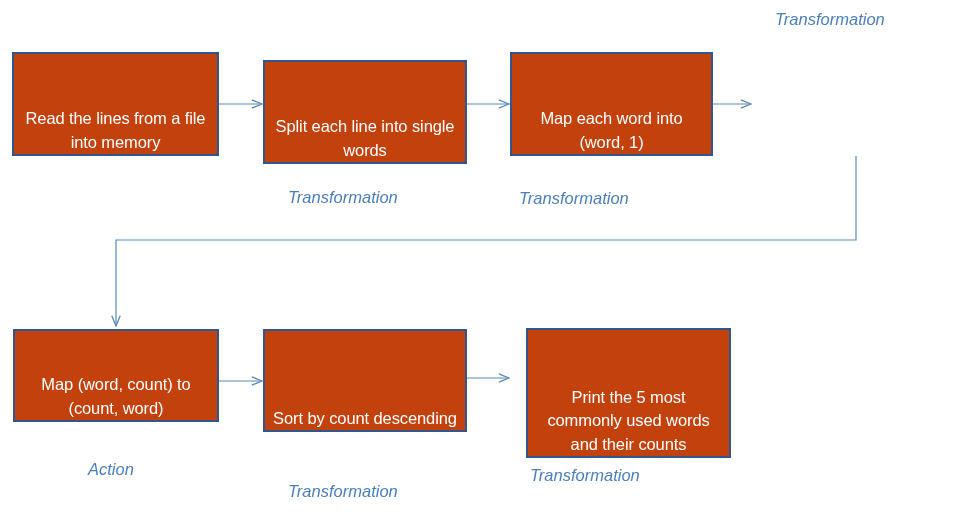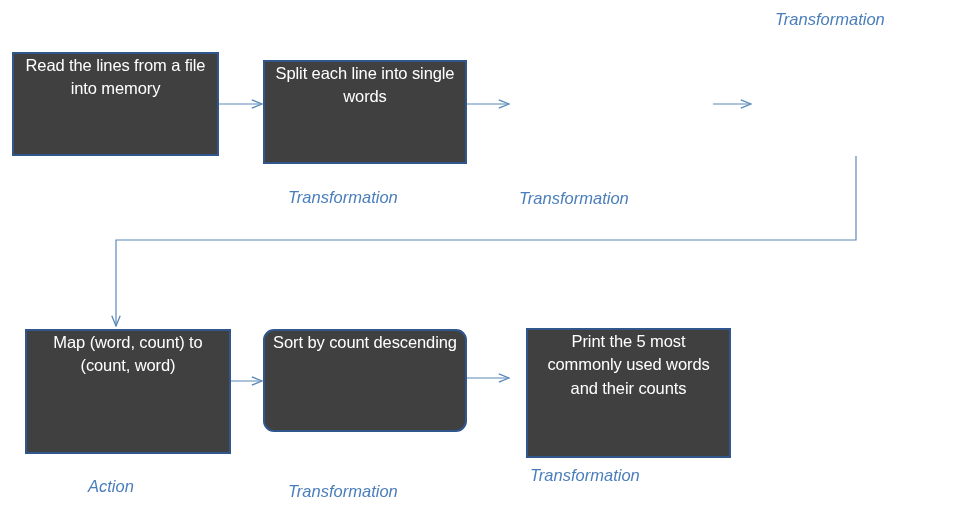--- a/index.html
+++ b/index.html
@@ -22,25 +22,25 @@
     position: absolute;
     left: 0;
     top: 0;
     width: 969px;
     height: 512px;
     pointer-events: none;
   }
   .node {
     position: absolute;
     box-sizing: border-box;
-    background: #404040;
+    background: #c2410c;
     border: 2px solid #31568C;
     color: #FFFFFF;
     display: flex;
-    align-items: flex-start;
+    align-items: flex-end;
     justify-content: center;
     text-align: center;
     font-family: "Liberation Sans", sans-serif;
     font-size: 16.5px;
     line-height: 1.42;
     letter-spacing: -0.1px;
     padding: 0 7px;
     z-index: 2;
   }
   .node span {
@@ -87,39 +87,42 @@
   </svg>
 
   <div class="node" style="left:12px; top:52px; width:207px; height:104px;">
     <span>Read the lines from a file into memory</span>
   </div>
 
   <div class="node" style="left:263px; top:60px; width:204px; height:104px;">
     <span>Split each line into single words</span>
   </div>
 
+  <div class="node" style="left:510px; top:52px; width:203px; height:104px;">
+    <span>Map each word into (word, 1)</span>
+  </div>
 
 
-  <div class="node" style="left:13px; top:329px; width:206px; height:125px;margin-left:12px;">
+  <div class="node" style="left:13px; top:329px; width:206px; height:93px;">
     <span>Map (word, count) to (count, word)</span>
   </div>
 
-  <div class="node" style="left:263px; top:329px; width:204px; height:103px;border-radius:11px;">
+  <div class="node" style="left:263px; top:329px; width:204px; height:103px;">
     <span>Sort by count descending</span>
   </div>
 
   <div class="node" style="left:511px; top:328px; width:205px; height:130px;margin-left:15px;">
     <span>Print the 5 most commonly used words and their counts</span>
   </div>
 
   <div class="caption" style="left:775px; top:10px;">Transformation</div>
 
   <div class="caption" style="left:288px; top:188px;">Transformation</div>
 
   <div class="caption" style="left:519px; top:189px;">Transformation</div>
 
-  <div class="caption" style="left:88px; top:477px;">Action</div>
+  <div class="caption" style="left:88px; top:460px;">Action</div>
 
   <div class="caption" style="left:288px; top:482px;">Transformation</div>
 
   <div class="caption" style="left:530px; top:466px;">Transformation</div>
 
 </div>
 
 </body></html>

